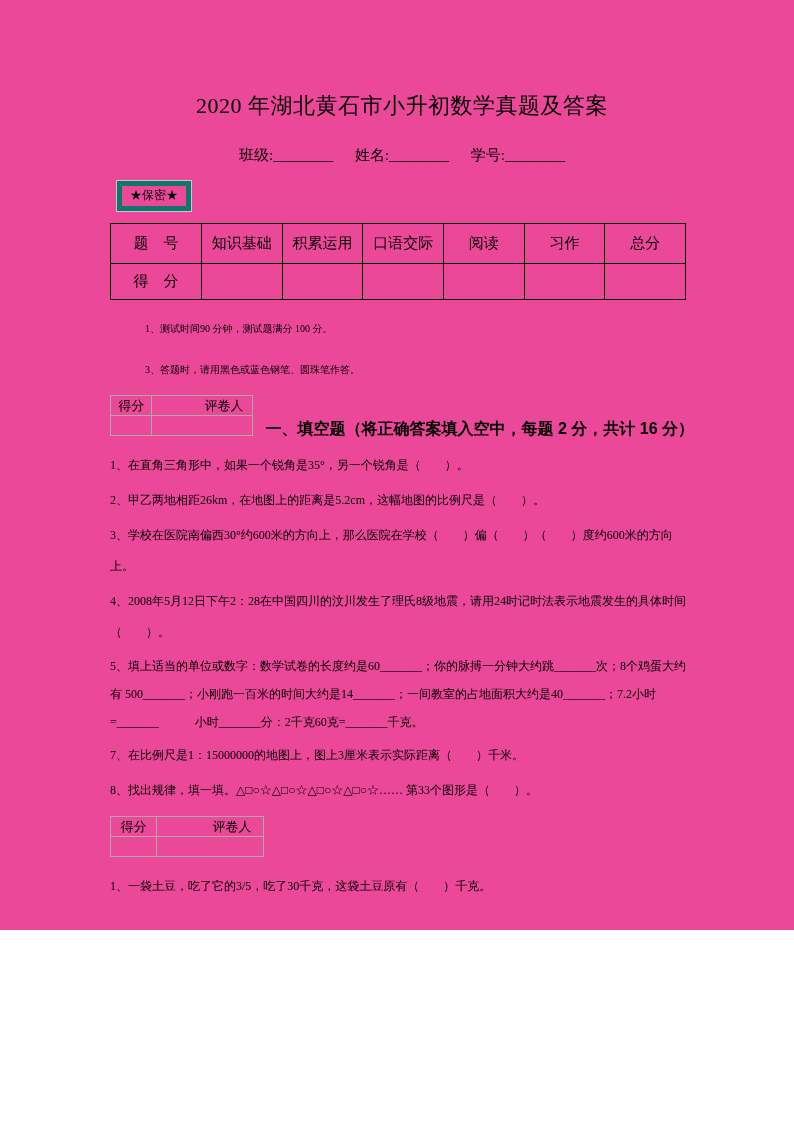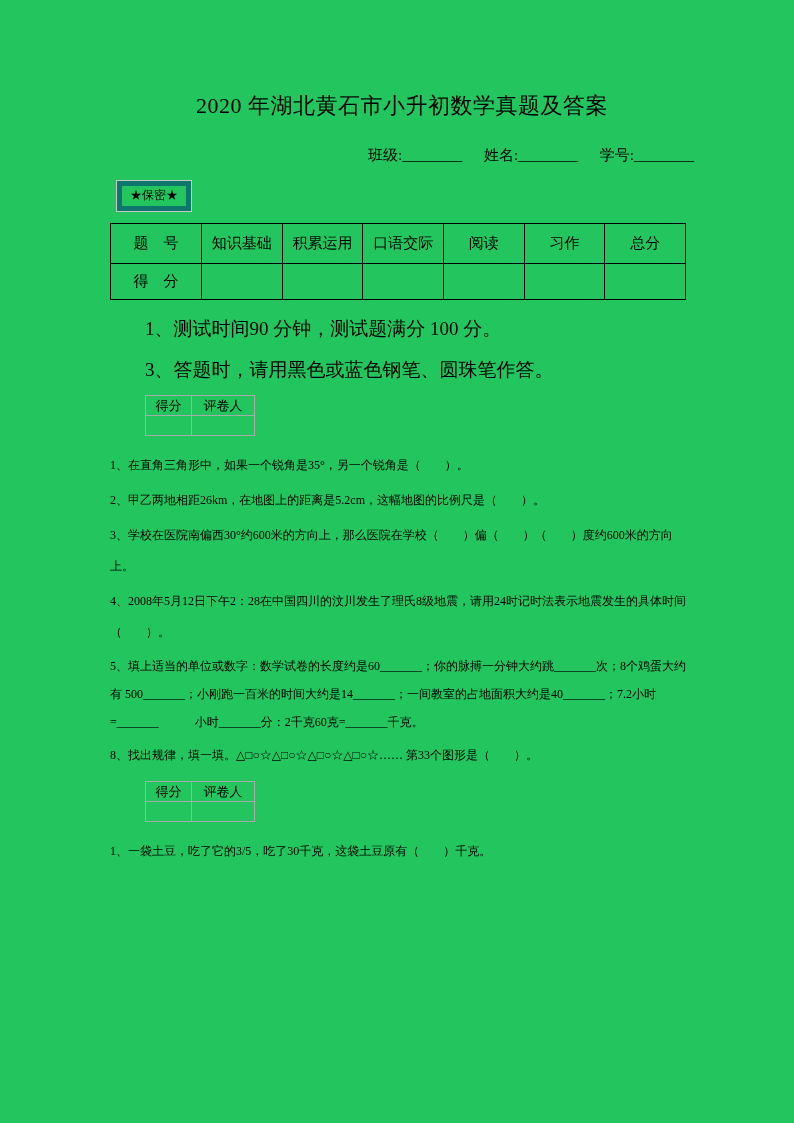--- a/index.html
+++ b/index.html
@@ -1,55 +1,55 @@
 <!DOCTYPE html>
 <html><head>
 <meta charset="utf-8">
 <style>
   html,body{margin:0;padding:0;background:#ffffff;}
   .page{
     position:relative;
-    width:794px;height:1123px;
-    background:#22c55e;color:#000000;
+    width:794px;height:930px;
+    background:#ec4899;color:#000000;
     font-family:"Liberation Serif","DejaVu Serif",serif;
     box-sizing:border-box;
     padding:92px 100px 0 110px;
     overflow:hidden;
   }
   .title{
     margin:0;text-align:center;
     font-size:22px;font-weight:normal;line-height:28px;letter-spacing:0.5px;
   }
-  .student-line{margin-top:26px;text-align:right;font-size:15px;white-space:nowrap;}
+  .student-line{margin-top:26px;text-align:center;font-size:15px;white-space:nowrap;}
   .student-line .field + .field{margin-left:18px;}
   .student-line .blank{letter-spacing:0;}
   .secrecy{
     width:fit-content;margin-top:16px;margin-left:7px;
     border:5px solid #0f766e;box-shadow:0 0 0 1px #c9c9c9;
     padding:2px 8px 3px 8px;font-size:12px;line-height:15px;
   }
   .score-table{
     margin-top:12px;border-collapse:collapse;width:576px;table-layout:fixed;
     font-size:15px;
   }
   .score-table td{border:1px solid #000000;text-align:center;vertical-align:middle;padding:0;}
   .score-table tr.hdr td{height:39px;}
   .score-table tr.val td{height:35px;}
   .score-table td.first{width:90px;text-align:center;}
   .instr-heading{
     margin-top:17px;font-size:15px;font-weight:bold;
     font-family:"Liberation Sans","DejaVu Sans",sans-serif;
   }
-  .instr-item{margin:17px 0 0 35px;font-size:19px;line-height:24px;}
+  .instr-item{margin:17px 0 0 35px;font-size:10px;line-height:24px;}
   .grader-row{display:flex;align-items:flex-end;margin-top:13px;}
   .grader-row.second{margin-top:10px;}
-  .grader-table{border-collapse:collapse;margin-left:35px;font-size:13px;}
+  .grader-table{border-collapse:collapse;font-size:13px;}
   .grader-table td{border:1px solid #aaaaaa;text-align:center;padding:0;height:19px;}
   .grader-table td.score{width:45px;}
-  .grader-table td.grader{width:62px;}
+  .grader-table td.grader{width:62px;padding-left:44px;}
   .section-heading{
     margin-left:13px;margin-bottom:-3px;
     font-size:16px;font-weight:bold;line-height:21px;
     font-family:"Liberation Sans","DejaVu Sans",sans-serif;
     white-space:nowrap;
   }
   .questions{margin-top:14px;}
   .question{margin:0 0 4px 0;font-size:12px;line-height:31px;width:584px;}
   .question.tight{line-height:28px;}
 </style>
@@ -102,28 +102,30 @@
         <tr>
           <td class="score">得分</td>
           <td class="grader">评卷人</td>
         </tr>
         <tr>
           <td class="score"></td>
           <td class="grader"></td>
         </tr>
       </tbody>
     </table>
+    <div class="section-heading">一、填空题（将正确答案填入空中，每题 2 分，共计 16 分）</div>
   </div>
 
   <div class="questions">
     <p class="question">1、在直角三角形中，如果一个锐角是35°，另一个锐角是（　　）。</p>
     <p class="question">2、甲乙两地相距26km，在地图上的距离是5.2cm，这幅地图的比例尺是（　　）。</p>
     <p class="question">3、学校在医院南偏西30°约600米的方向上，那么医院在学校（　　）偏（　　）（　　）度约600米的方向上。</p>
     <p class="question">4、2008年5月12日下午2：28在中国四川的汶川发生了理氏8级地震，请用24时记时法表示地震发生的具体时间（　　）。</p>
     <p class="question tight">5、填上适当的单位或数字：数学试卷的长度约是60_______；你的脉搏一分钟大约跳_______次；8个鸡蛋大约有 500_______；小刚跑一百米的时间大约是14_______；一间教室的占地面积大约是40_______；7.2小时=_______　　　小时_______分：2千克60克=_______千克。</p>
+    <p class="question">7、在比例尺是1：15000000的地图上，图上3厘米表示实际距离（　　）千米。</p>
     <p class="question">8、找出规律，填一填。△□○☆△□○☆△□○☆△□○☆…… 第33个图形是（　　）。</p>
   </div>
 
   <div class="grader-row second">
     <table class="grader-table">
       <tbody>
         <tr>
           <td class="score">得分</td>
           <td class="grader">评卷人</td>
         </tr>

